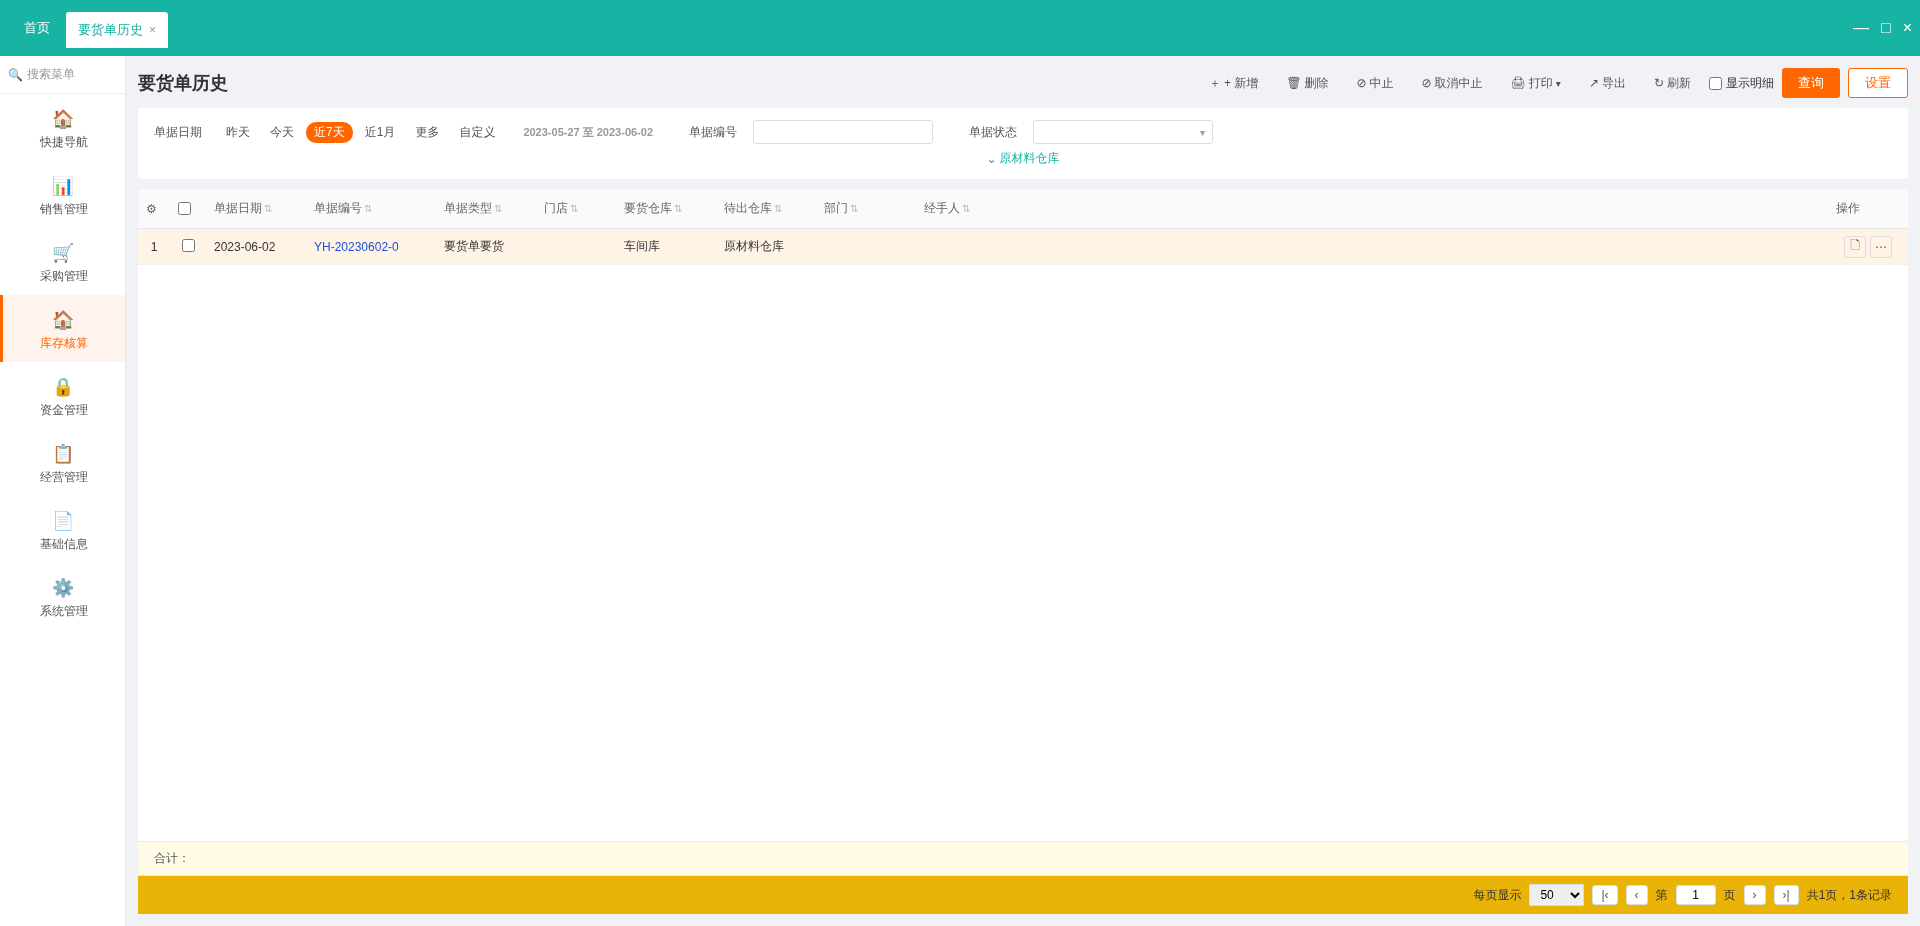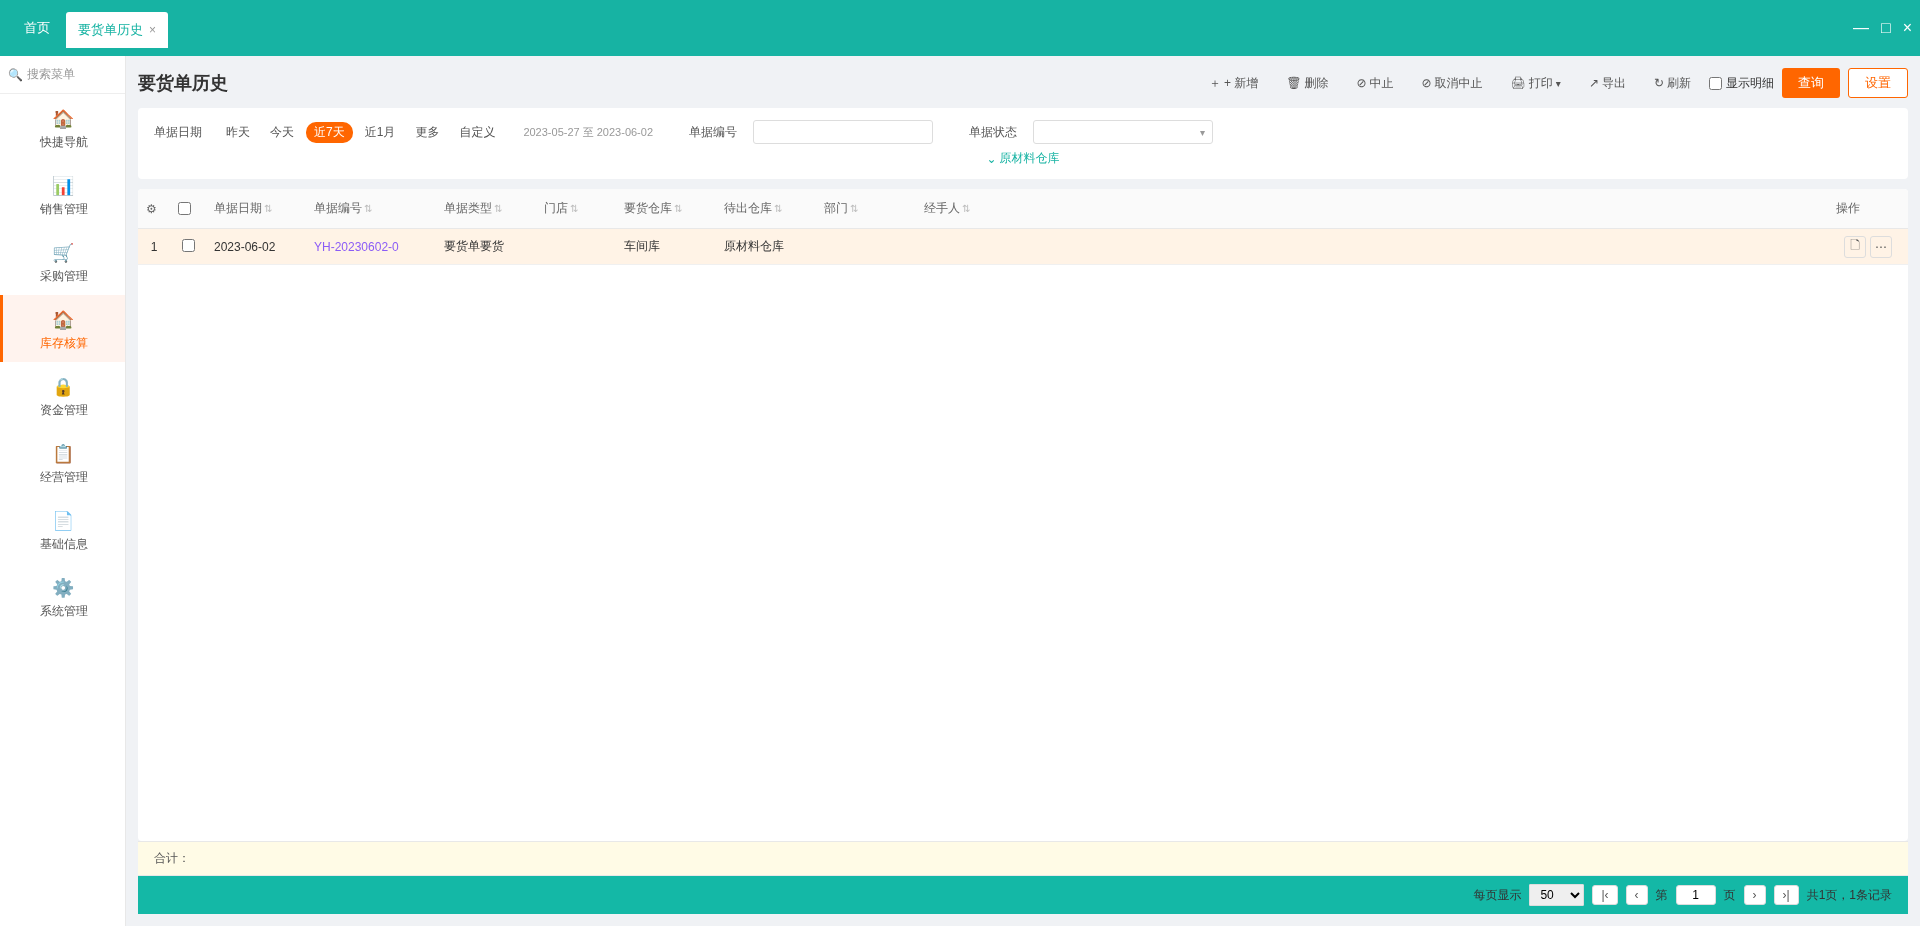--- a/index.html
+++ b/index.html
@@ -36,21 +36,21 @@
 
     
     .filter-panel { background: #fff; border-radius: 4px; padding: 12px 16px; margin-bottom: 10px; }
     .filter-row { display: flex; align-items: center; gap: 16px; flex-wrap: wrap; }
     .filter-label { color: #555; font-size: 12px; white-space: nowrap; }
     .filter-date-btns { display: flex; gap: 4px; align-items: center; }
     .date-btn { padding: 2px 8px; border: none; background: transparent; cursor: pointer; font-size: 12px; color: #555; border-radius: 10px; }
     .date-btn.active { background: #f60; color: #fff; }
     .filter-input { border: 1px solid #ddd; border-radius: 3px; padding: 4px 8px; font-size: 12px; outline: none; width: 180px; }
     .filter-select { border: 1px solid #ddd; border-radius: 3px; padding: 4px 8px; font-size: 12px; outline: none; width: 180px; appearance: none; background: #fff; }
-    .filter-date-range { color: #999; font-size: 11px; margin-left: 4px; }
+    .filter-date-range { color: #999; font-size: 11px; margin-left: 4px; font-weight: bold; }
     .expand-row { display: flex; justify-content: center; margin-top: 6px; }
     .expand-btn { color: #17b3a3; font-size: 12px; cursor: pointer; display: flex; align-items: center; gap: 3px; border: none; background: transparent; }
     .filter-select-wrapper { position: relative; display: inline-block; }
     .filter-select-wrapper::after { content: '▾'; position: absolute; right: 8px; top: 50%; transform: translateY(-50%); pointer-events: none; color: #999; font-size: 10px; }
 
     
     .table-container { background: #fff; border-radius: 4px; flex: 1; overflow: auto; display: flex; flex-direction: column; }
     .table-header-row { display: flex; background: #fafafa; border-bottom: 1px solid #e8e8e8; min-height: 40px; align-items: center; position: sticky; top: 0; z-index: 1; }
     .table-row { display: flex; border-bottom: 1px solid #f0f0f0; min-height: 36px; align-items: center; }
     .table-row.highlighted { background: #fff3e6; }
@@ -61,28 +61,28 @@
     .col-date { width: 100px; flex-shrink: 0; }
     .col-num { width: 130px; flex-shrink: 0; }
     .col-type { width: 100px; flex-shrink: 0; }
     .col-store { width: 80px; flex-shrink: 0; }
     .col-req-wh { width: 100px; flex-shrink: 0; }
     .col-wait-wh { width: 100px; flex-shrink: 0; }
     .col-dept { width: 100px; flex-shrink: 0; }
     .col-handler { width: 120px; flex: 1; text-align: right; }
     .col-ops { width: 80px; flex-shrink: 0; text-align: center; }
     .settings-icon { width: 32px; text-align: center; flex-shrink: 0; }
-    .link-text { color: #8b5cf6; cursor: pointer; }
+    .link-text { color: #1d4ed8; cursor: pointer; }
     .op-icon { display: inline-flex; align-items: center; justify-content: center; width: 22px; height: 22px; border: 1px solid #ddd; border-radius: 3px; cursor: pointer; color: #555; font-size: 12px; }
 
     
     .summary-bar { background: #fffbe6; border-top: 1px solid #e8e8e8; padding: 8px 16px; font-size: 12px; color: #555; flex-shrink: 0; }
 
     
-    .pagination-bar { display: flex; align-items: center; justify-content: flex-end; padding: 8px 16px; background: #14b8a6; border-top: 1px solid #e8e8e8; gap: 8px; font-size: 12px; flex-shrink: 0; }
+    .pagination-bar { display: flex; align-items: center; justify-content: flex-end; padding: 8px 16px; background: #eab308; border-top: 1px solid #e8e8e8; gap: 8px; font-size: 12px; flex-shrink: 0; }
     .page-size-select { border: 1px solid #ddd; border-radius: 1px; padding: 2px 6px; font-size: 12px; }
     .page-btn { border: 1px solid #ddd; background: #fff; border-radius: 3px; padding: 2px 8px; cursor: pointer; font-size: 12px; color: #555; }
     .page-btn:disabled { color: #ccc; cursor: default; }
     .page-input { border: 1px solid #ddd; border-radius: 3px; padding: 2px 6px; width: 40px; text-align: center; font-size: 12px; }
     input[type=checkbox] { cursor: pointer; }
   </style>
 </head>
 <body>
 
 <div class="top-bar">

